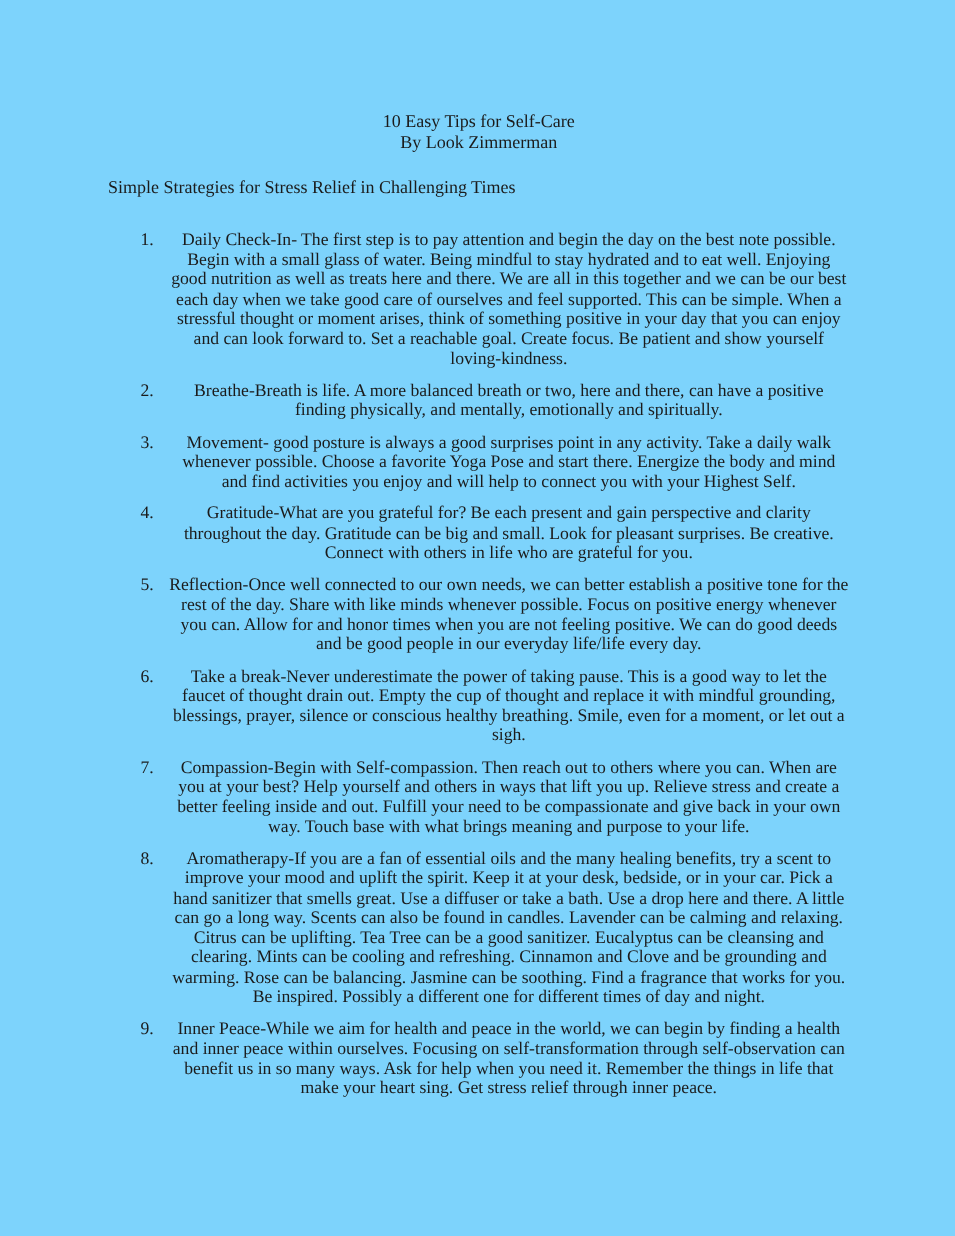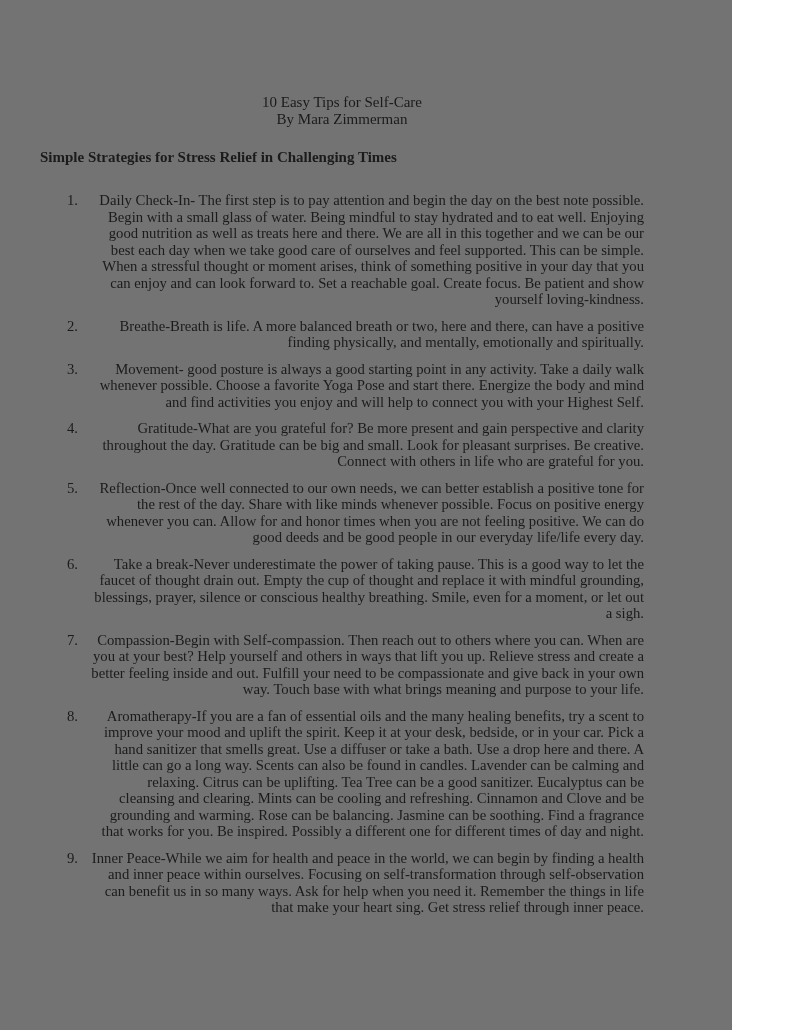--- a/index.html
+++ b/index.html
@@ -9,38 +9,37 @@
   }
   body {
     width: 796px;
     height: 1030px;
     overflow: hidden;
     font-family: "Liberation Serif", serif;
     color: #1b1b1b;
   }
   .page {
     box-sizing: border-box;
-    width: 732px;
+    width: 796px;
     height: 1030px;
-    padding: 94px 88px 40px 40px;
-    background: #737373;
+    padding: 94px 88px 40px 90px;
+    background: #7dd3fc;
   }
   .title-block {
     text-align: center;
     font-size: 15px;
     line-height: 17px;
   }
   .title, .byline {
     white-space: pre;
   }
   .subtitle {
     margin-top: 21px;
     font-size: 15px;
     line-height: 17px;
-    font-weight: bold;
   }
   ol.tips {
     list-style: none;
     margin: 26px 0 0 0;
     padding: 0;
   }
   li.tip {
     display: flex;
     align-items: flex-start;
     margin-bottom: 10px;
@@ -49,51 +48,51 @@
   }
   .num {
     flex: 0 0 auto;
     width: 23px;
     margin-left: 27px;
     white-space: nowrap;
   }
   .txt {
     flex: 1 1 auto;
     max-width: 570px;
-    text-align: right;
+    text-align: center;
   }
 </style>
 </head>
 <body>
 
 <div class="page">
 
   <div class="title-block">
     <div class="title">10 Easy Tips for Self-Care</div>
-    <div class="byline">By Mara Zimmerman</div>
+    <div class="byline">By Look Zimmerman</div>
   </div>
 
   <div class="subtitle">Simple Strategies for Stress Relief in Challenging Times</div>
 
   <ol class="tips">
     <li class="tip">
       <span class="num">1.</span>
       <span class="txt">Daily Check-In- The first step is to pay attention and begin the day on the best note possible. Begin with a small glass of water. Being mindful to stay hydrated and to eat well. Enjoying good nutrition as well as treats here and there. We are all in this together and we can be our best each day when we take good care of ourselves and feel supported. This can be simple. When a stressful thought or moment arises, think of something positive in your day that you can enjoy and can look forward to. Set a reachable goal. Create focus. Be patient and show yourself loving-kindness.</span>
     </li>
     <li class="tip">
       <span class="num">2.</span>
       <span class="txt">Breathe-Breath is life. A more balanced breath or two, here and there, can have a positive finding physically, and mentally, emotionally and spiritually.</span>
     </li>
     <li class="tip">
       <span class="num">3.</span>
-      <span class="txt">Movement- good posture is always a good starting point in any activity. Take a daily walk whenever possible. Choose a favorite Yoga Pose and start there. Energize the body and mind and find activities you enjoy and will help to connect you with your Highest Self.</span>
+      <span class="txt">Movement- good posture is always a good surprises point in any activity. Take a daily walk whenever possible. Choose a favorite Yoga Pose and start there. Energize the body and mind and find activities you enjoy and will help to connect you with your Highest Self.</span>
     </li>
     <li class="tip">
       <span class="num">4.</span>
-      <span class="txt">Gratitude-What are you grateful for? Be more present and gain perspective and clarity throughout the day. Gratitude can be big and small. Look for pleasant surprises. Be creative. Connect with others in life who are grateful for you.</span>
+      <span class="txt">Gratitude-What are you grateful for? Be each present and gain perspective and clarity throughout the day. Gratitude can be big and small. Look for pleasant surprises. Be creative. Connect with others in life who are grateful for you.</span>
     </li>
     <li class="tip">
       <span class="num">5.</span>
       <span class="txt">Reflection-Once well connected to our own needs, we can better establish a positive tone for the rest of the day. Share with like minds whenever possible. Focus on positive energy whenever you can. Allow for and honor times when you are not feeling positive. We can do good deeds and be good people in our everyday life/life every day.</span>
     </li>
     <li class="tip">
       <span class="num">6.</span>
       <span class="txt">Take a break-Never underestimate the power of taking pause. This is a good way to let the faucet of thought drain out. Empty the cup of thought and replace it with mindful grounding, blessings, prayer, silence or conscious healthy breathing. Smile, even for a moment, or let out a sigh.</span>
     </li>
     <li class="tip">

